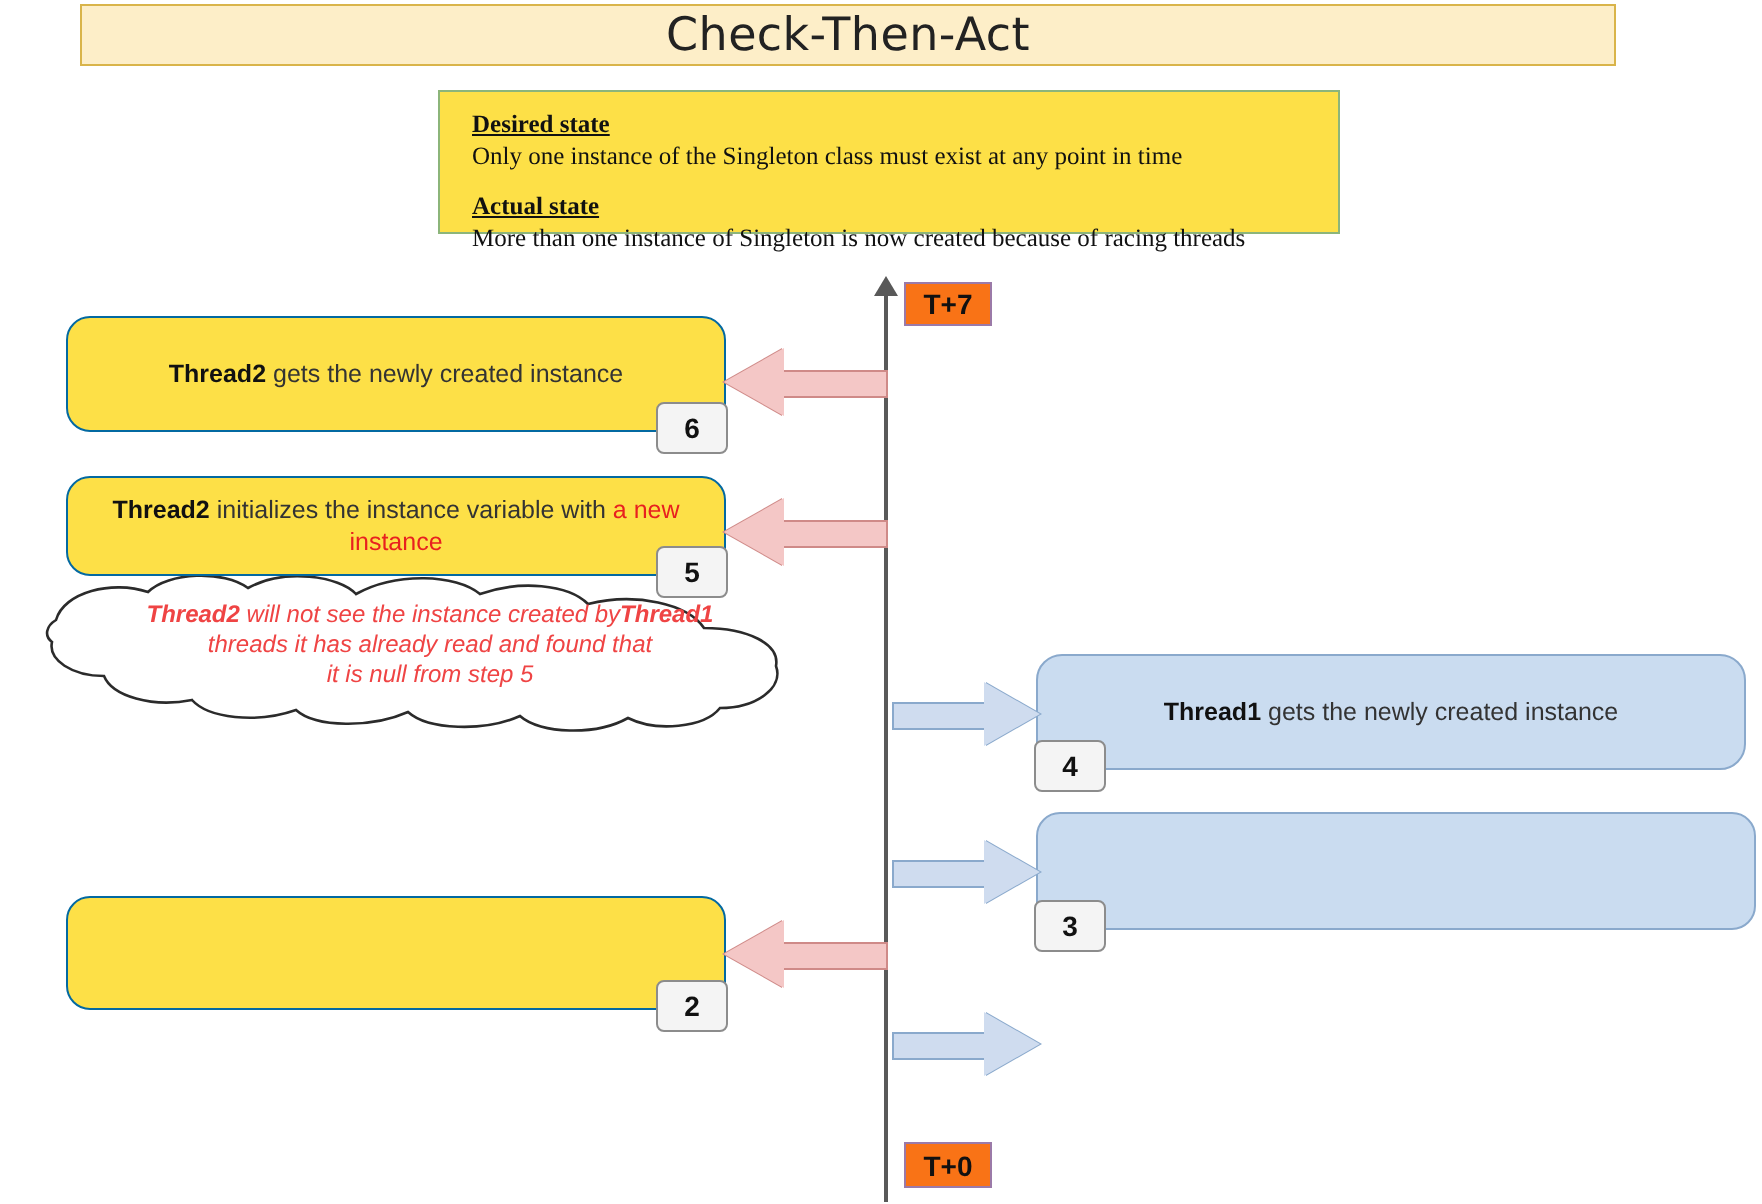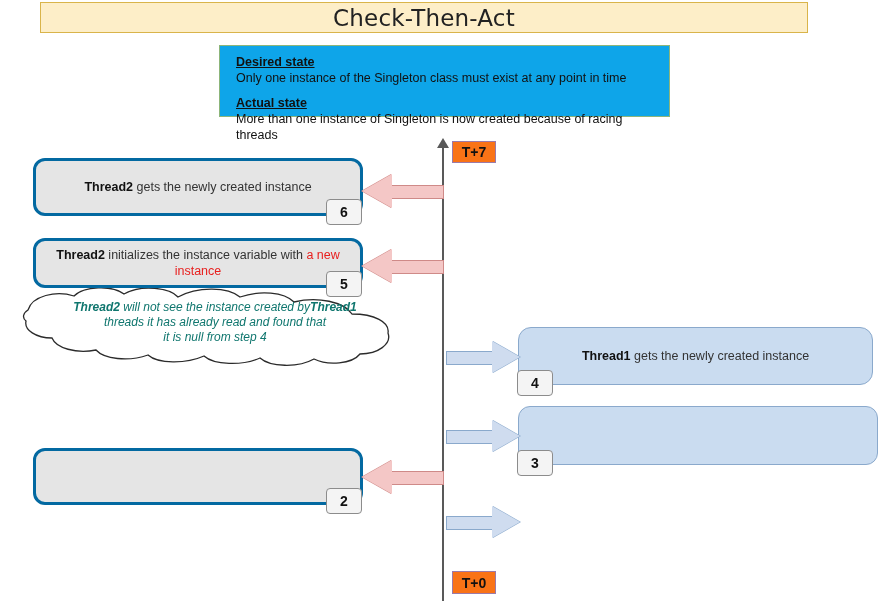--- a/index.html
+++ b/index.html
@@ -20,22 +20,22 @@
     box-sizing:border-box;
   }
   .title-bar .t{
     font-size:23px;color:#222;letter-spacing:.2px;
     font-family:"DejaVu Sans",sans-serif;font-weight:400;
   }
 
   
   .state-box{
     position:absolute;left:219px;top:45px;width:451px;height:72px;
-    background:#0ea5e9;border:1px solid #8cb57a;
-    box-sizing:border-box;padding:8px 14px 0 16px;
+    background:#fde047;border:1px solid #8cb57a;
+    box-sizing:border-box;padding:8px 14px 0 16px;font-family:Liberation Serif, serif;
   }
   .state-box .lbl{
     font-size:12.5px;color:#111;font-weight:bold;text-decoration:underline;
     display:block;line-height:16px;
   }
   .state-box .val{
     font-size:12.5px;color:#111;display:block;line-height:16px;margin-bottom:9px;
   }
 
   
@@ -60,21 +60,21 @@
   .step{
     position:absolute;box-sizing:border-box;
     border-radius:12px;
     display:flex;align-items:center;justify-content:center;
     text-align:center;
   }
   .step .txt{font-size:12.5px;color:#333;padding:0 14px;line-height:16px;}
   .step .txt b{color:#111;font-weight:bold;}
   .step .txt .red{color:#e8201f;}
 
-  .step.pink{background:#e5e5e5;border:3px solid #0369a1;}
+  .step.pink{background:#fde047;border:1px solid #0369a1;}
   .step.blue{background:#cadcf0;border:1px solid #8aa9cc;}
 
   .badge{
     position:absolute;bottom:-12px;width:34px;height:24px;
     background:#f4f4f4;border:1px solid #8c8c8c;border-radius:4px;
     display:flex;align-items:center;justify-content:center;
     font-size:14px;font-weight:bold;color:#111;
   }
   .badge.right{right:-2px;}
   .badge.left{left:-2px;}
@@ -125,21 +125,21 @@
   #arr3{left:446px;top:420px;width:74px;}
   #arr3 .shaft{width:48px;}
   #arr1{left:446px;top:506px;width:74px;}
   #arr1 .shaft{width:48px;}
 
   
   .cloud{position:absolute;left:22px;top:288px;width:380px;height:78px;}
   .cloud svg{position:absolute;left:0;top:0;}
   .cloud .ctext{
     position:absolute;left:38px;top:12px;width:310px;
-    text-align:center;font-size:12px;font-style:italic;color:#0f766e;line-height:15px;
+    text-align:center;font-size:12px;font-style:italic;color:#ef4444;line-height:15px;
   }
   .cloud .ctext b{font-weight:bold;font-style:italic;}
 </style>
 </head>
 <body>
 
 <div id="stage">
 
   <div class="title-bar">
     <span class="t">Check-Then-Act</span>
@@ -212,17 +212,17 @@
       <path d="M6,22 C10,8 34,2 52,8 C62,-2 90,-3 102,6 C120,-4 148,0 156,9
                C176,-2 206,-1 218,9 C238,2 262,4 272,14 C296,8 322,14 330,26
                C352,26 368,34 366,45 C370,56 356,66 338,66 C330,76 306,78 292,71
                C276,80 248,79 238,70 C220,78 192,77 182,68 C164,76 136,76 126,67
                C106,74 82,71 74,62 C54,66 34,60 30,50 C14,50 2,42 4,33
                C0,30 1,25 6,22 Z" fill="#ffffff" stroke="#2b2b2b" stroke-width="1.3"></path>
     </svg>
     <div class="ctext">
       <b>Thread2</b><span> will not see the instance created by</span><b>Thread1</b><br>
       <span>threads it has already read and found that</span><br>
-      <span>it is null from step 4</span>
+      <span>it is null from step 5</span>
     </div>
   </div>
 
 </div>
 
 </body></html>

